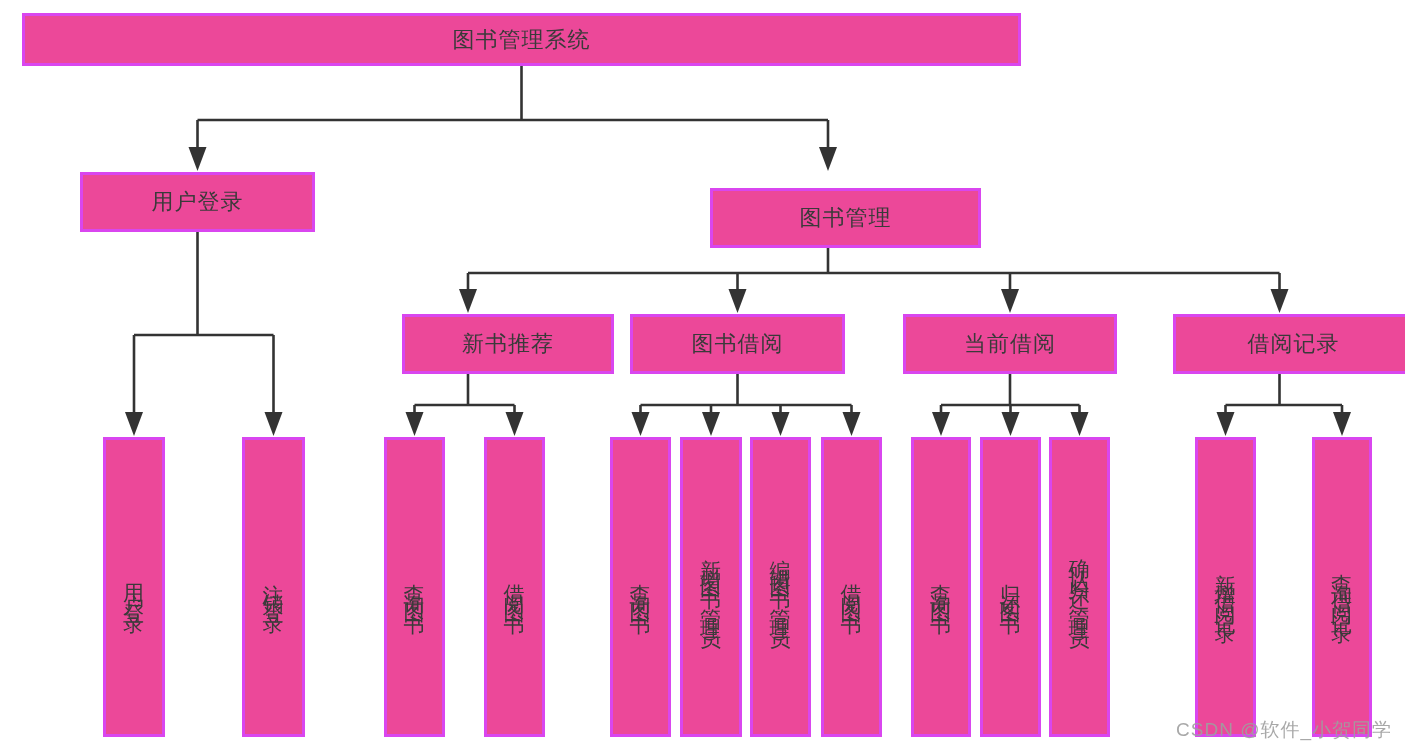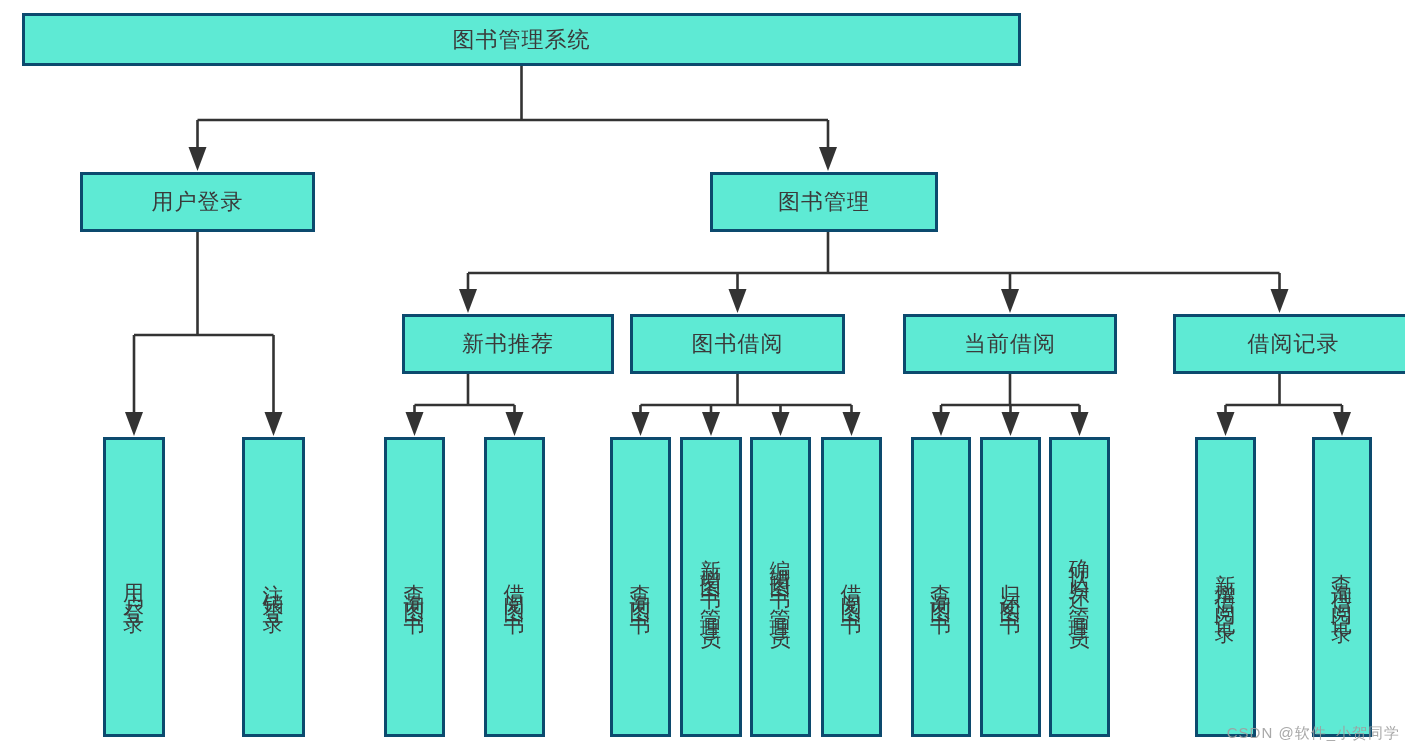--- a/index.html
+++ b/index.html
@@ -17,44 +17,44 @@
   }
   #connectors {
     position: absolute;
     left: 0;
     top: 0;
     z-index: 0;
   }
   .node {
     position: absolute;
     box-sizing: border-box;
-    background: #5eead4;
-    border: 3px solid #0c4a6e;
+    background: #ec4899;
+    border: 3px solid #d946ef;
     color: #3a3a3a;
     display: flex;
     align-items: center;
     justify-content: center;
     z-index: 1;
   }
   .node.h {
     font-size: 22px;
     letter-spacing: 1px;
   }
   .node.v {
     writing-mode: vertical-rl;
     font-size: 21px;
     letter-spacing: 10px;
     line-height: 1;
     text-align: center;
   }
   #watermark {
     position: absolute;
-    right: 5px;
+    right: 13px;
     bottom: 4px;
-    font-size: 15px;
+    font-size: 19px;
     color: rgba(158, 158, 158, 0.9);
     z-index: 2;
     white-space: nowrap;
     letter-spacing: 1px;
   }
 </style>
 </head>
 <body>
 
 <div id="stage">
@@ -110,21 +110,21 @@
       <polygon points="1070.5,412 1088.5,412 1079.5,436" fill="#333333"></polygon>
       <line x1="1225.5" y1="405" x2="1225.5" y2="420" stroke="#333333" stroke-width="2.6"></line>
       <polygon points="1216.5,412 1234.5,412 1225.5,436" fill="#333333"></polygon>
       <line x1="1342" y1="405" x2="1342" y2="420" stroke="#333333" stroke-width="2.6"></line>
       <polygon points="1333,412 1351,412 1342,436" fill="#333333"></polygon>
     </svg>
 
   <div class="node h" style="left:22px; top:13px; width:999px; height:53px;">图书管理系统</div>
 
   <div class="node h" style="left:80px; top:172px; width:235px; height:60px;">用户登录</div>
-  <div class="node h" style="left:710px; top:172px; width:228px; height:60px;">图书管理</div>
+  <div class="node h" style="left:710px; top:188px; width:271px; height:60px;">图书管理</div>
 
   <div class="node h" style="left:362px; top:314px; width:212px; height:60px;margin-left:40px;">新书推荐</div>
   <div class="node h" style="left:630px; top:314px; width:215px; height:60px;">图书借阅</div>
   <div class="node h" style="left:903px; top:314px; width:214px; height:60px;">当前借阅</div>
   <div class="node h" style="left:1173px; top:314px; width:241px; height:60px;">借阅记录</div>
 
   <div class="node v" style="left:103px; top:437px; width:62px; height:300px;">用户登录</div>
   <div class="node v" style="left:242px; top:437px; width:63px; height:300px;">注销登录</div>
 
   <div class="node v" style="left:384px; top:437px; width:61px; height:300px;">查询图书</div>

